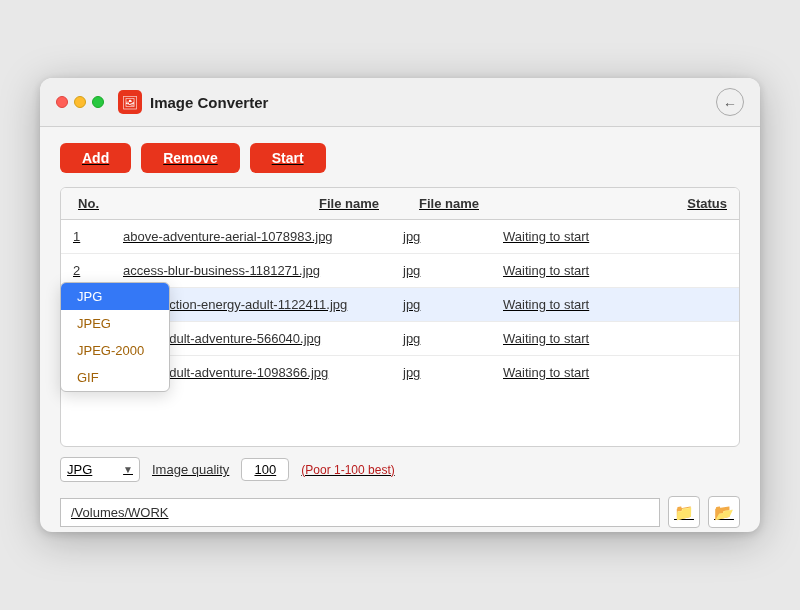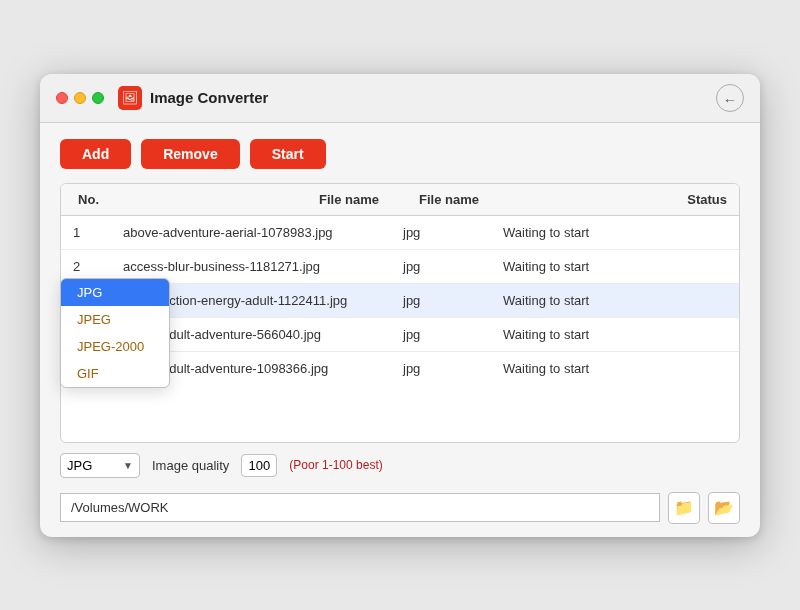--- a/index.html
+++ b/index.html
@@ -71,21 +71,22 @@
       border: 1.5px solid #aaa;
       display: flex;
       align-items: center;
       justify-content: center;
       cursor: pointer;
       background: transparent;
       color: #555;
       font-size: 14px;
     }
     .content {
-      padding: 16px 20px 13px;
+      padding: 16px 20px 4px;
+      text-decoration: underline;
     }
     .toolbar {
       display: flex;
       gap: 10px;
       margin-bottom: 14px;
     }
     .btn {
       padding: 7px 22px;
       border-radius: 6px;
       border: none;
@@ -148,21 +149,21 @@
     }
     .format-select-wrapper {
       position: relative;
       display: inline-block;
     }
     .quality-label {
       font-size: 13px;
       color: #333;
     }
     .quality-input {
-      width: 36px;
+      width: 48px;
       border: 1px solid #c0c0c0;
       border-radius: 4px;
       padding: 3px 6px;
       font-size: 13px;
       text-align: center;
     }
     .quality-hint {
       font-size: 12px;
       color: #b91c1c;
     }

